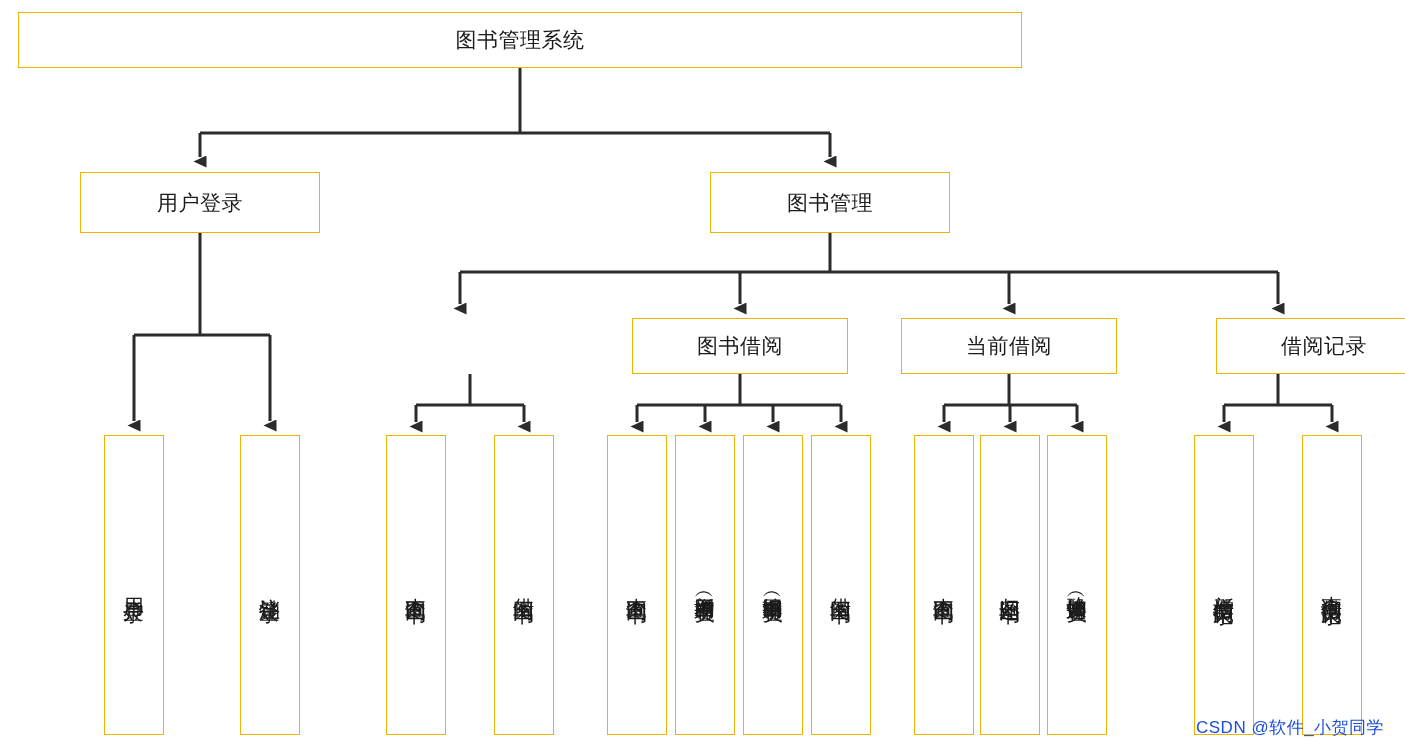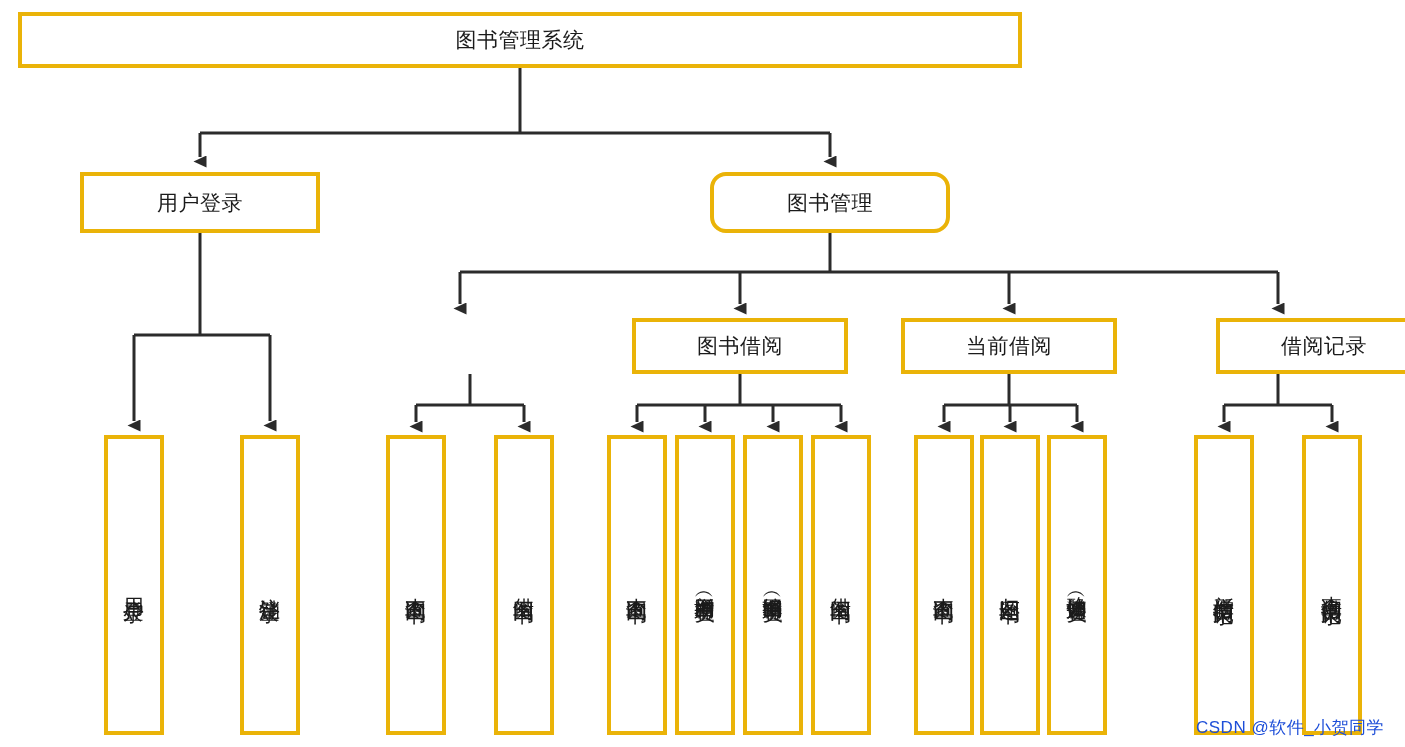--- a/index.html
+++ b/index.html
@@ -24,21 +24,21 @@
     left: 0;
     top: 0;
     width: 1405px;
     height: 747px;
     pointer-events: none;
   }
   .node {
     position: absolute;
     box-sizing: border-box;
     background: #ffffff;
-    border: 4px solid #eab308;
+    border: 1px solid #eab308;
     display: flex;
     align-items: center;
     justify-content: center;
     color: #1b1b1b;
   }
   .node .label {
     line-height: 1.04;
     text-align: center;
     white-space: pre;
   }
@@ -127,21 +127,21 @@
     </g>
   </svg>
 
   <div class="node horizontal" style="left:18px; top:12px; width:1004px; height:56px;">
     <span class="label">图书管理系统</span>
   </div>
 
   <div class="node horizontal" style="left:80px; top:172px; width:240px; height:61px;">
     <span class="label">用户登录</span>
   </div>
-  <div class="node horizontal" style="left:710px; top:172px; width:240px; height:61px;border-radius:16px;">
+  <div class="node horizontal" style="left:710px; top:172px; width:240px; height:61px;">
     <span class="label">图书管理</span>
   </div>
 
   <div class="node horizontal" style="left:632px; top:318px; width:216px; height:56px;">
     <span class="label">图书借阅</span>
   </div>
   <div class="node horizontal" style="left:901px; top:318px; width:216px; height:56px;">
     <span class="label">当前借阅</span>
   </div>
   <div class="node horizontal" style="left:1216px; top:318px; width:216px; height:56px;">

